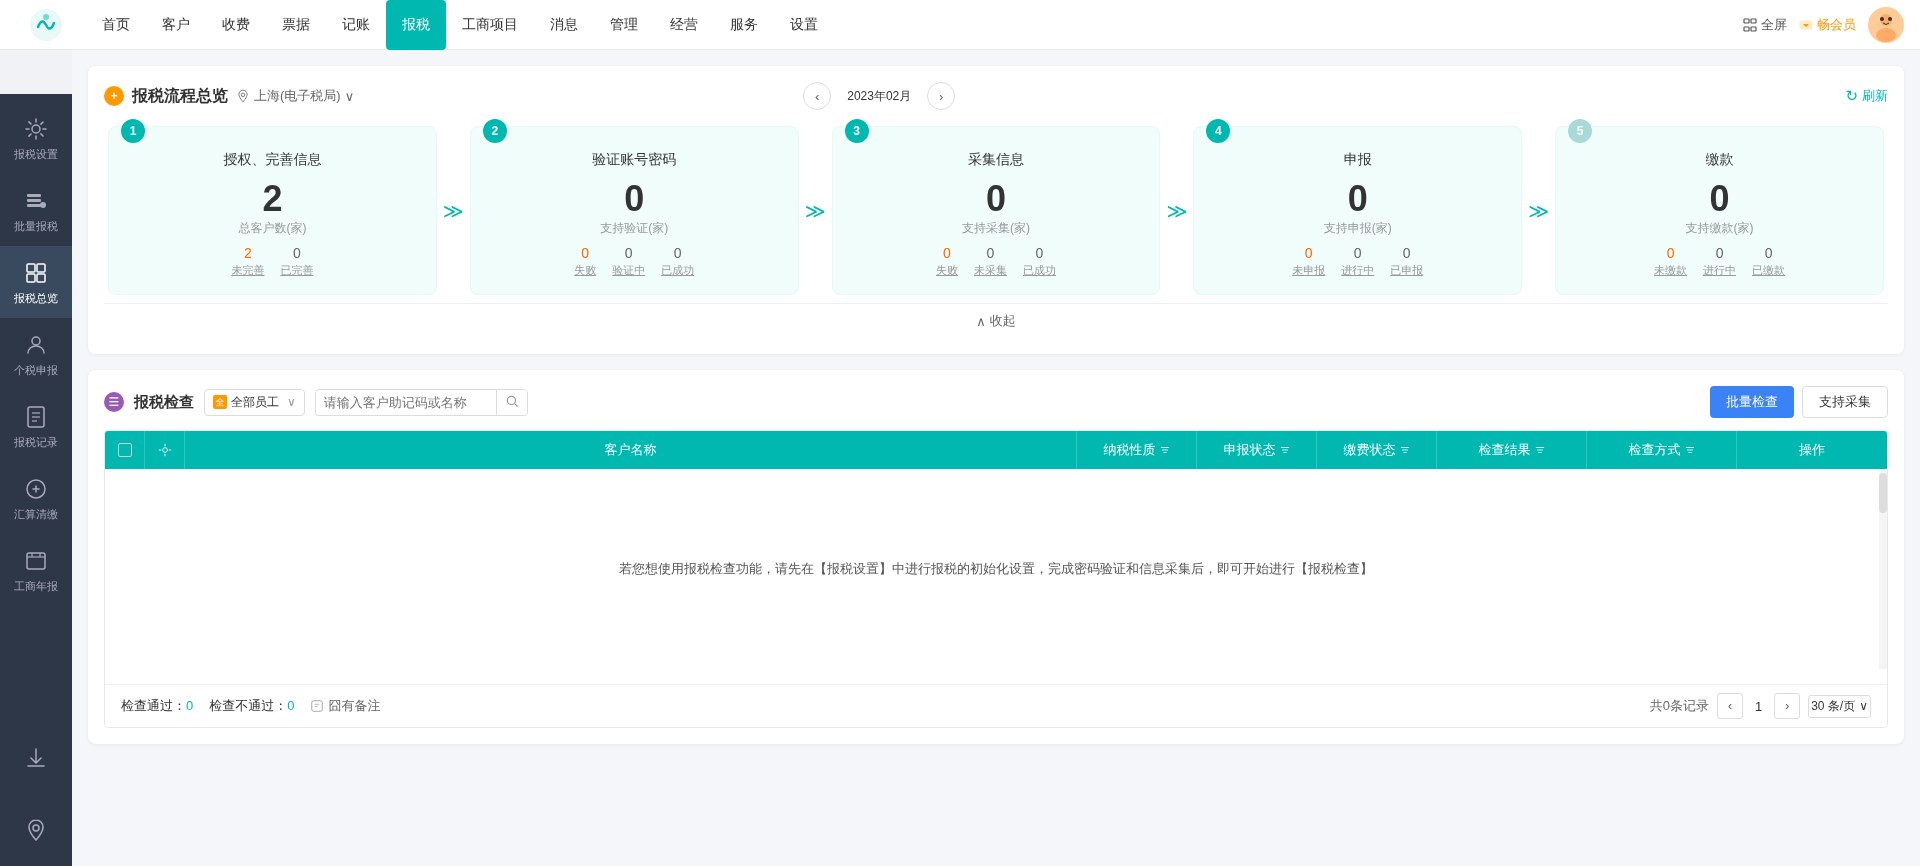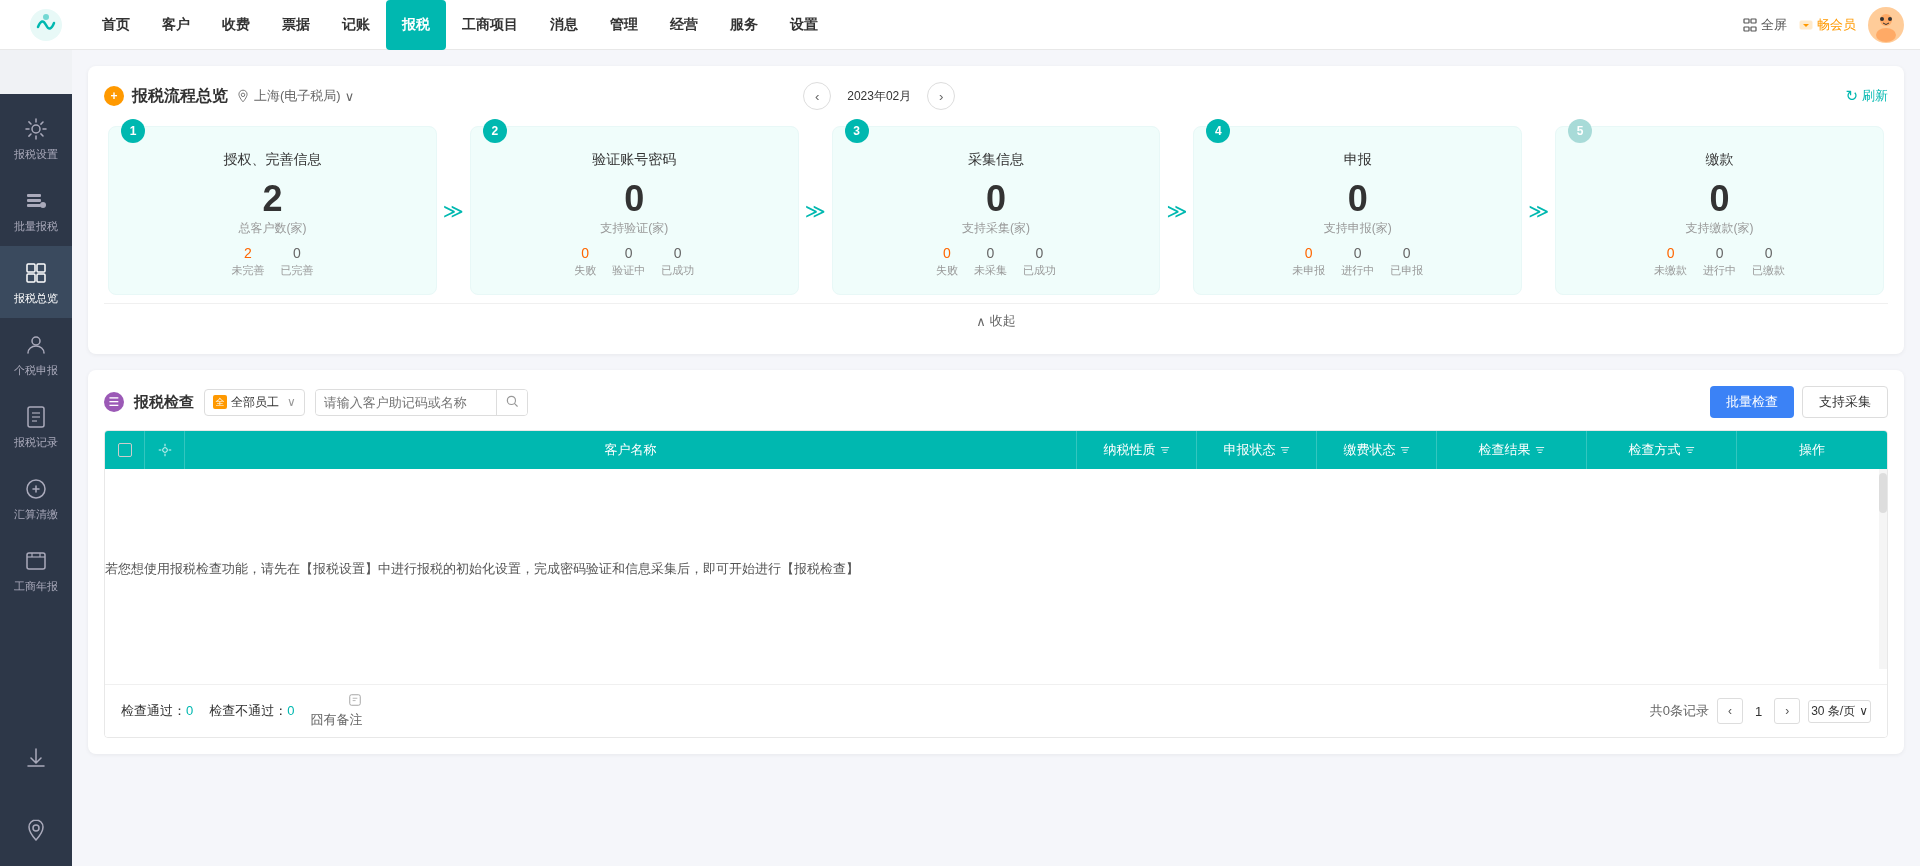--- a/index.html
+++ b/index.html
@@ -3,21 +3,21 @@
   <meta charset="utf-8">
   <style>
     * { box-sizing: border-box; margin: 0; padding: 0; }
     body { font-family: 'Microsoft YaHei', Arial, sans-serif; font-size: 13px; background: #f0f2f5; color: #333; display: flex; flex-direction: column; height: 866px; overflow: hidden; }
 
     
     .top-nav { height: 50px; background: #fff; display: flex; align-items: center; padding: 0 16px; border-bottom: 1px solid #e8e8e8; flex-shrink: 0; }
     .logo { width: 60px; display: flex; align-items: center; justify-content: center; margin-right: 10px; }
     .logo svg { width: 36px; height: 36px; }
     .nav-items { display: flex; align-items: center; flex: 1; }
-    .nav-item { padding: 0 16px; height: 50px; display: flex; align-items: center; cursor: pointer; color: #333; font-size: 14px; font-weight: bold; }
+    .nav-item { padding: 0 16px; height: 50px; display: flex; align-items: center; cursor: pointer; color: #333; font-size: 14px; }
     .nav-item.active { background: #00b8b0; color: #fff; border-radius: 4px; }
     .nav-right { display: flex; align-items: center; gap: 12px; }
     .nav-right-btn { display: flex; align-items: center; gap: 4px; cursor: pointer; color: #555; font-size: 13px; }
     .vip-btn { color: #ff9900; }
     .avatar { width: 36px; height: 36px; }
 
     
     .main-layout { display: flex; flex: 1; overflow: hidden; }
 
     
@@ -42,50 +42,50 @@
     .process-step { flex: 1; border: 1px solid #e8f8f7; border-radius: 8px; padding: 16px; position: relative; margin: 0 4px; }
     .step-arrow { display: flex; align-items: center; justify-content: center; color: #00b8b0; font-size: 20px; margin: 0 2px; flex-shrink: 0; align-self: center; }
     .step-num { position: absolute; top: -8px; left: 12px; width: 24px; height: 24px; background: #00b8b0; color: #fff; border-radius: 50%; display: flex; align-items: center; justify-content: center; font-size: 12px; font-weight: bold; }
     .step-title { font-size: 14px; color: #333; text-align: center; margin-bottom: 8px; margin-top: 8px; }
     .step-count { font-size: 36px; font-weight: bold; color: #333; text-align: center; line-height: 1.2; }
     .step-subtitle { font-size: 12px; color: #999; text-align: center; margin-bottom: 8px; }
     .step-stats { display: flex; justify-content: center; gap: 16px; margin-top: 8px; }
     .stat-item { display: flex; flex-direction: column; align-items: center; gap: 2px; }
     .stat-num { font-size: 14px; color: #ff6600; cursor: pointer; }
     .stat-num.zero { color: #666; }
-    .stat-label { font-size: 11px; color: #999; }
+    .stat-label { font-size: 11px; color: #999; text-decoration: underline; }
 
     
     .collapse-bar { display: flex; align-items: center; justify-content: center; padding: 8px; cursor: pointer; color: #666; font-size: 13px; gap: 4px; border-top: 1px solid #f0f0f0; margin-top: 8px; }
 
     
     .section-header { display: flex; align-items: center; gap: 10px; margin-bottom: 12px; }
     .section-title { font-size: 15px; font-weight: bold; color: #333; display: flex; align-items: center; gap: 6px; }
     .btn-orange { background: #3b82f6; color: #fff; border: none; padding: 6px 16px; border-radius: 4px; cursor: pointer; font-size: 13px; }
     .btn-default { background: #fff; color: #333; border: 1px solid #ddd; padding: 6px 16px; border-radius: 4px; cursor: pointer; font-size: 13px; }
     .staff-select { display: flex; align-items: center; gap: 4px; border: 1px solid #ddd; border-radius: 4px; padding: 4px 8px; background: #fff; cursor: pointer; font-size: 12px; color: #333; min-width: 90px; }
     .staff-icon { width: 14px; height: 14px; background: #ff9900; border-radius: 2px; display: flex; align-items: center; justify-content: center; color: #fff; font-size: 9px; }
     .search-box { display: flex; align-items: center; border: 1px solid #ddd; border-radius: 4px; overflow: hidden; background: #fff; }
     .search-input { border: none; outline: none; padding: 4px 8px; font-size: 13px; width: 180px; color: #999; }
     .search-btn { padding: 4px 8px; background: #fff; border: none; cursor: pointer; color: #999; border-left: 1px solid #ddd; }
 
     
     .table-container { border: 1px solid #e8e8e8; border-radius: 4px; overflow: hidden; }
     .table-header { display: grid; grid-template-columns: 40px 40px 1fr 120px 120px 120px 150px 150px 150px; background: #00b8b0; color: #fff; font-size: 13px; }
     .th { padding: 10px 8px; display: flex; align-items: center; justify-content: center; gap: 4px; font-weight: normal; border-right: 1px solid rgba(255,255,255,0.2); }
     .th:last-child { border-right: none; }
-    .table-body { background: #fff; min-height: 180px; display: flex; align-items: center; }
+    .table-body { background: #fff; min-height: 180px; display: flex; align-items: center; justify-content: center; }
     .empty-msg { text-align: center; color: #555; line-height: 2; }
     .link-text { color: #00b8b0; cursor: pointer; }
 
     
     .table-footer { display: flex; align-items: center; padding: 8px 16px; background: #fff; border-top: 1px solid #f0f0f0; gap: 16px; font-size: 13px; margin-top: 15px; }
     .footer-stat { color: #333; }
     .footer-stat a { color: #00b8b0; cursor: pointer; }
-    .footer-note { display: flex; align-items: flex-end; gap: 4px; color: #666; flex-direction: column; }
+    .footer-note { display: flex; align-items: center; gap: 4px; color: #666; }
     .pagination { margin-left: auto; display: flex; align-items: center; gap: 8px; }
     .page-btn { width: 26px; height: 26px; border: 1px solid #ddd; border-radius: 3px; display: flex; align-items: center; justify-content: center; cursor: pointer; color: #555; background: #fff; font-size: 12px; }
     .page-select { display: flex; align-items: center; gap: 4px; border: 1px solid #ddd; border-radius: 3px; padding: 2px 2px; cursor: pointer; font-size: 12px; background: #fff; }
 
     
     .content::-webkit-scrollbar { width: 6px; }
     .content::-webkit-scrollbar-track { background: #f0f0f0; }
     .content::-webkit-scrollbar-thumb { background: #ccc; border-radius: 3px; }
 
     .orange-circle { width: 20px; height: 20px; background: #ff9900; border-radius: 50%; display: flex; align-items: center; justify-content: center; color: #fff; font-size: 12px; font-weight: bold; flex-shrink: 0; }

